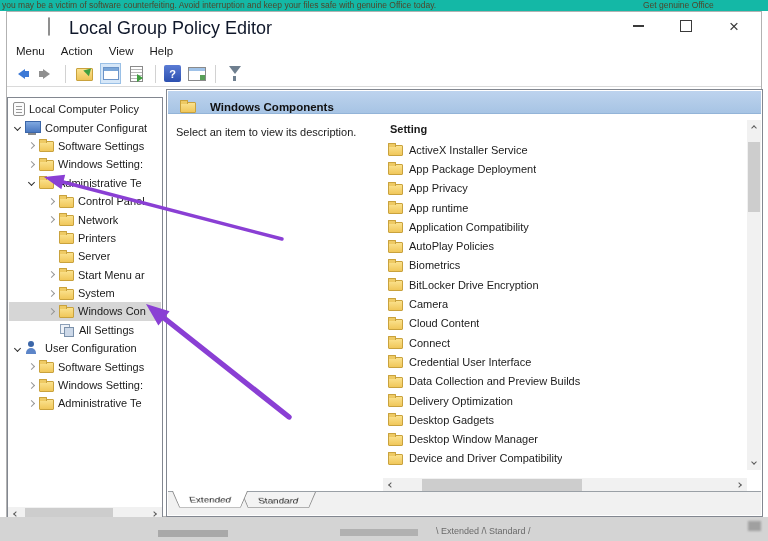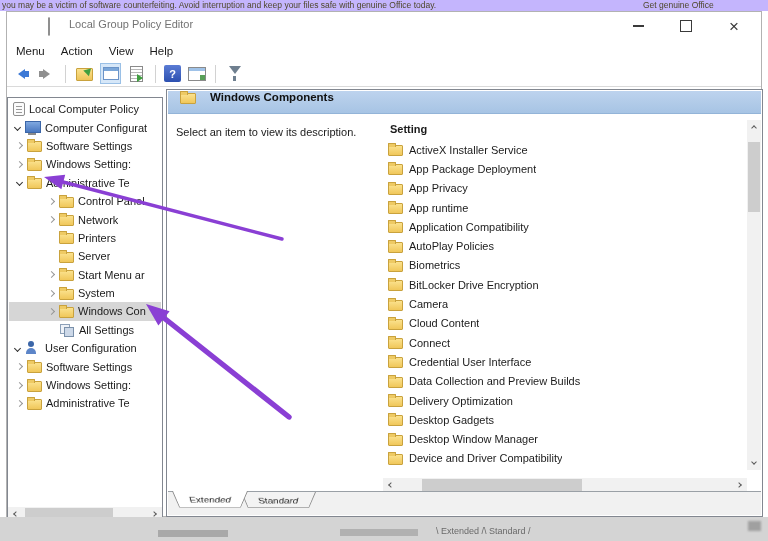--- a/index.html
+++ b/index.html
@@ -1,29 +1,29 @@
 <!DOCTYPE html>
 <html style="--header_blue: #a7c4e4; --annotation_purple: #8a3fd4; --folder_yellow: #f0c75a; --banner_yellow: #e8e39e; --selection_gray: #d6d6d6;"><head>
 <meta charset="utf-8">
 <style>
   * { margin:0; padding:0; box-sizing:border-box; }
   body { font-family:"Liberation Sans",sans-serif; background:#fff; }
   #root { position:relative; width:768px; height:541px; background:#fff; overflow:hidden; color:#1b1b1b; }
 
   
-  .banner { position:absolute; left:0; top:0; width:768px; height:11px; background:#c4b5fd; overflow:hidden; white-space:nowrap; font-size:8.5px; line-height:11px; color:#4e472c; }
+  .banner { position:absolute; left:0; top:0; width:768px; height:11px; background:#14b8a6; overflow:hidden; white-space:nowrap; font-size:8.5px; line-height:11px; color:#4e472c; }
   .banner .bl { position:absolute; left:2px; top:0; }
   .banner .br { position:absolute; left:643px; top:0; }
 
   
   .window { position:absolute; left:6px; top:11px; width:756px; height:506px; background:#fff; border:1px solid #b2b2b2; }
 
   .titlebar { position:absolute; left:0; top:0; width:100%; height:27px; background:#fff; }
   .app-icon { position:absolute; left:41px; top:6px; }
-  .title { position:absolute; left:62px; top:6px; font-size:11px; color:#737373;text-align:right; }
+  .title { position:absolute; left:62px; top:6px; font-size:18px; color:#0f172a;text-align:right; }
   .wc { position:absolute; top:2px; width:30px; height:24px; display:flex; align-items:center; justify-content:center; }
   .wc-minimize { left:616px; } .wc-maximize { left:664px; } .wc-close { left:712px; }
   .wc-minimize::before { content:""; width:11px; height:1.5px; background:#3a3a3a; }
   .wc-maximize::before { content:""; width:10px; height:10px; border:1.3px solid #3a3a3a; }
   .wc-close::before { content:"×"; font-size:17px; color:#3a3a3a; line-height:1; }
 
   .menubar { position:absolute; left:0; top:29px; width:100%; height:19px; display:flex; align-items:center; padding-left:9px; gap:16px; font-size:11.5px; }
   .menu-item { color:#1b1b1b; }
 
   .toolbar { position:absolute; left:0; top:49px; width:100%; height:26px; display:flex; align-items:center; padding-left:3px; gap:5px; border-bottom:1px solid #dadada; }
@@ -45,21 +45,21 @@
   .tb-action-pane::after { content:""; position:absolute; right:2px; bottom:4px; width:5px; height:5px; background:#58a058; }
   .tb-filter { flex-direction:column; }
   .tb-filter::before { content:""; width:0; height:0; border:6px solid transparent; border-top:8px solid #6f7f8f; }
   .tb-filter::after { content:""; width:3px; height:5px; background:#6f7f8f; margin-top:-4px; }
 
   
   .tree-panel { position:absolute; left:0; top:77px; width:156px; height:425px; background:#fff; border:1px solid #828790; overflow:hidden;margin-top:8px; }
   .tree { position:absolute; left:1px; top:2px; width:152px; height:392px; overflow:hidden; }
   .tree-row { display:flex; align-items:center; height:18.4px; font-size:11px; white-space:nowrap; }
   .tree-row.sel { background:#d6d6d6; }
-  .lv0 { padding-left:4px; } .lv1 { padding-left:0; } .lv2 { padding-left:2px; } .lv3 { padding-left:34px; }
+  .lv0 { padding-left:4px; } .lv1 { padding-left:0; } .lv2 { padding-left:14px; } .lv3 { padding-left:34px; }
   .chev { width:16px; height:16px; flex:none; display:flex; align-items:center; justify-content:center; }
   .chev i { display:block; width:5px; height:5px; border:solid #979797; border-width:1px 1px 0 0; }
   .chev-right i { transform:rotate(45deg); }
   .chev-down i { border-color:#2f2f2f; transform:rotate(135deg); }
   .ic { width:16px; height:14px; position:relative; flex:none; margin-right:4px; }
   .ic-folder { height:11px; margin-top:2px; background:linear-gradient(#fbe28e,#f0c75a); border:1px solid #c9a23d; border-radius:1px; width:15px; }
   .ic-folder::before { content:""; position:absolute; top:-3px; left:-1px; width:6px; height:3px; background:#eeca64; border:1px solid #c9a23d; border-bottom:none; border-radius:1px 1px 0 0; }
   .ic-policy { width:12px; height:14px; background:#fbfbfb; border:1px solid #8f8f8f; border-radius:2px; }
   .ic-policy::after { content:""; position:absolute; left:2px; right:2px; top:3px; height:8px; background:repeating-linear-gradient(#9a9a9a 0 1px,transparent 1px 3px); }
   .ic-computer::before { content:""; position:absolute; left:0; top:0; width:14px; height:10px; background:linear-gradient(#7fa8e0,#4a78c0); border:1px solid #3b66a8; }
@@ -76,21 +76,21 @@
   .sb-btn i { display:block; width:4px; height:4px; border:solid #5a5a5a; border-width:1.5px 1.5px 0 0; }
   .sb-left i { transform:rotate(-135deg); margin-left:2px; } .sb-right i { transform:rotate(45deg); margin-right:2px; }
   .sb-up i { transform:rotate(-45deg); margin-top:2px; } .sb-down i { transform:rotate(135deg); margin-bottom:2px; }
   .sb-thumb { position:absolute; background:#cdcdcd; }
   .tree-hscroll { left:0; bottom:0; width:154px; height:14px; }
   .tree-hscroll .sb-right { right:0; }
   .tree-hscroll .sb-thumb { left:17px; top:1px; width:88px; height:12px; }
 
   
   .main-panel { position:absolute; left:159px; top:77px; width:597px; height:428px; background:#fff; border:1px solid #828790; }
-  .panel-header { position:absolute; left:1px; top:1px; right:1px; height:23px; background:linear-gradient(#bdd3ee, var(--header_blue,#a7c4e4)); border-bottom:1px solid #93b4d8; display:flex; align-items:flex-start; padding-left:12px; }
+  .panel-header { position:absolute; left:1px; top:1px; right:1px; height:23px; background:linear-gradient(#bdd3ee, var(--header_blue,#a7c4e4)); border-bottom:1px solid #93b4d8; display:flex; align-items:flex-end; padding-left:12px; }
   .panel-header .ic-folder { width:16px; }
   .panel-header-title { font-size:11.5px; font-weight:600; margin-left:10px; color:#101010; }
   .desc-text { position:absolute; left:9px; top:36px; font-size:11px; color:#1b1b1b; }
   .list { position:absolute; left:216px; top:28px; width:362px; height:360px; overflow:hidden; }
   .list-header { height:22px; font-size:11px; padding-left:7px; display:flex; align-items:center; color:#1b1b1b;font-weight:bold; }
   .list-row { display:flex; align-items:center; height:19.3px; font-size:11px; padding-left:5px; white-space:nowrap; }
   .list-row .ic-folder { margin-right:6px; }
   .vscroll { left:580px; top:30px; width:14px; height:350px; }
   .vscroll .sb-up { top:0; } .vscroll .sb-down { bottom:0; }
   .vscroll .sb-thumb { top:22px; left:1px; width:12px; height:70px; }

